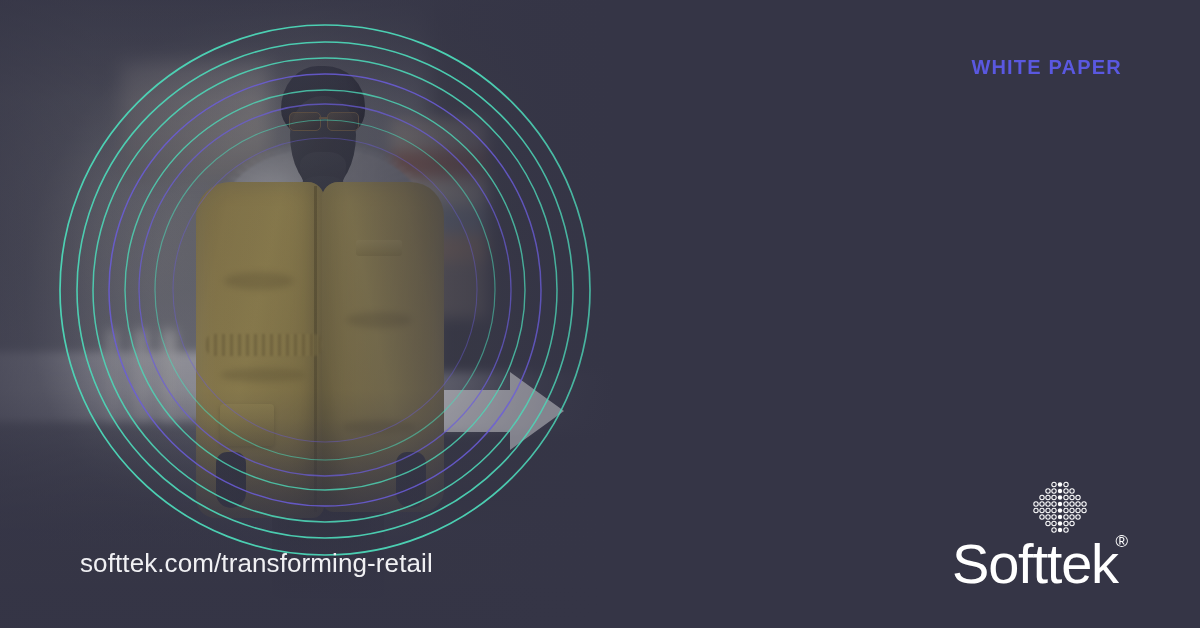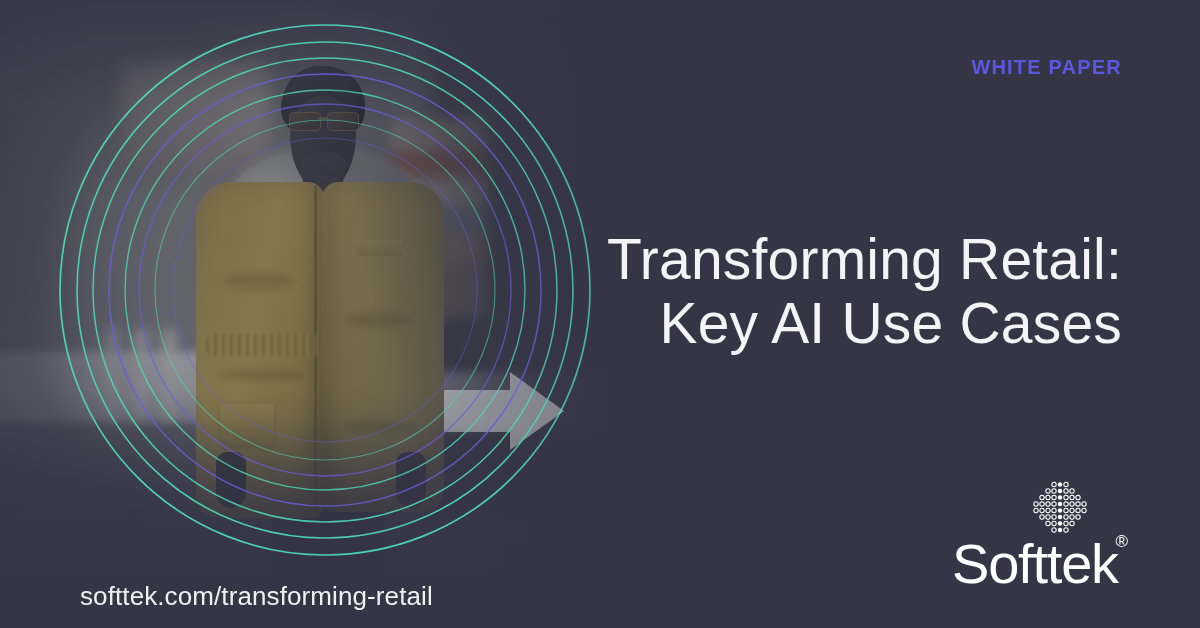--- a/index.html
+++ b/index.html
@@ -364,21 +364,20 @@
     letter-spacing: .2px;
   }
   .title .line { display: block; white-space: nowrap; }
   .url {
     position: absolute;
     left: 80px; top: 548px;
     font-size: 26px;
     font-weight: 400;
     color: #f0f0f3;
     letter-spacing: .1px;
-    margin-top: 33px;
   }
 
   
   .logo {
     position: absolute;
     right: 72px; bottom: 36px;
     width: 176px;
     height: 112px;
   }
   .logo-mark {
@@ -483,24 +482,20 @@
       <circle cx="325" cy="290" r="216" stroke="#6b5ddb" stroke-width="1.5" opacity=".85"></circle>
       <circle cx="325" cy="290" r="200" stroke="#4dd8b8" stroke-width="1.4" opacity=".80"></circle>
       <circle cx="325" cy="290" r="186" stroke="#6b5ddb" stroke-width="1.3" opacity=".72"></circle>
       <circle cx="325" cy="290" r="170" stroke="#4dd8b8" stroke-width="1.2" opacity=".55"></circle>
       <circle cx="325" cy="290" r="152" stroke="#6b5ddb" stroke-width="1.1" opacity=".42"></circle>
     </g>
   </svg>
 
   <div class="white-paper">WHITE PAPER</div>
 
-  <div class="title">
-    <span class="line">Transforming Retail:</span>
-    <span class="line">Key AI Use Cases</span>
-  </div>
 
   <div class="url">softtek.com/transforming-retail</div>
 
   <div class="logo">
     <svg class="logo-mark" viewBox="0 0 60 58">
       <g fill="none" stroke="#ffffff" stroke-width="1.05">
 
         <circle cx="24" cy="4.5" r="2.2"></circle>
           <circle cx="30" cy="4.5" r="2.2" fill="#ffffff" stroke="none"></circle>
           <circle cx="36" cy="4.5" r="2.2"></circle>

